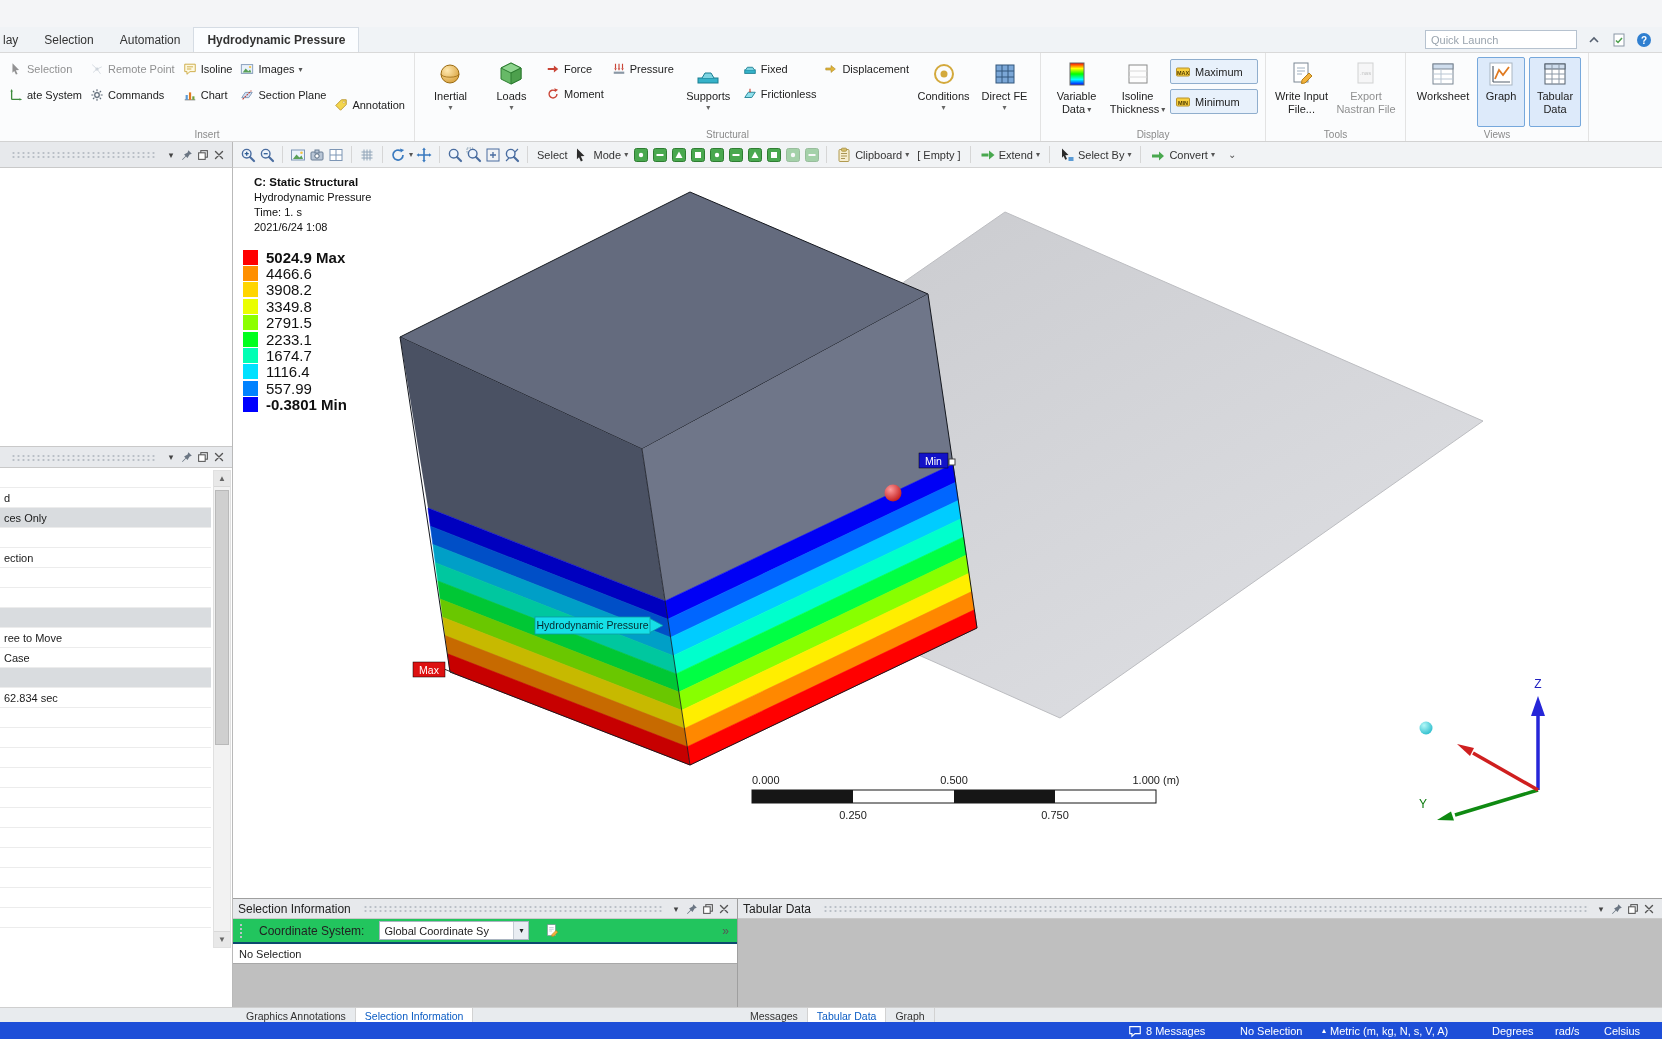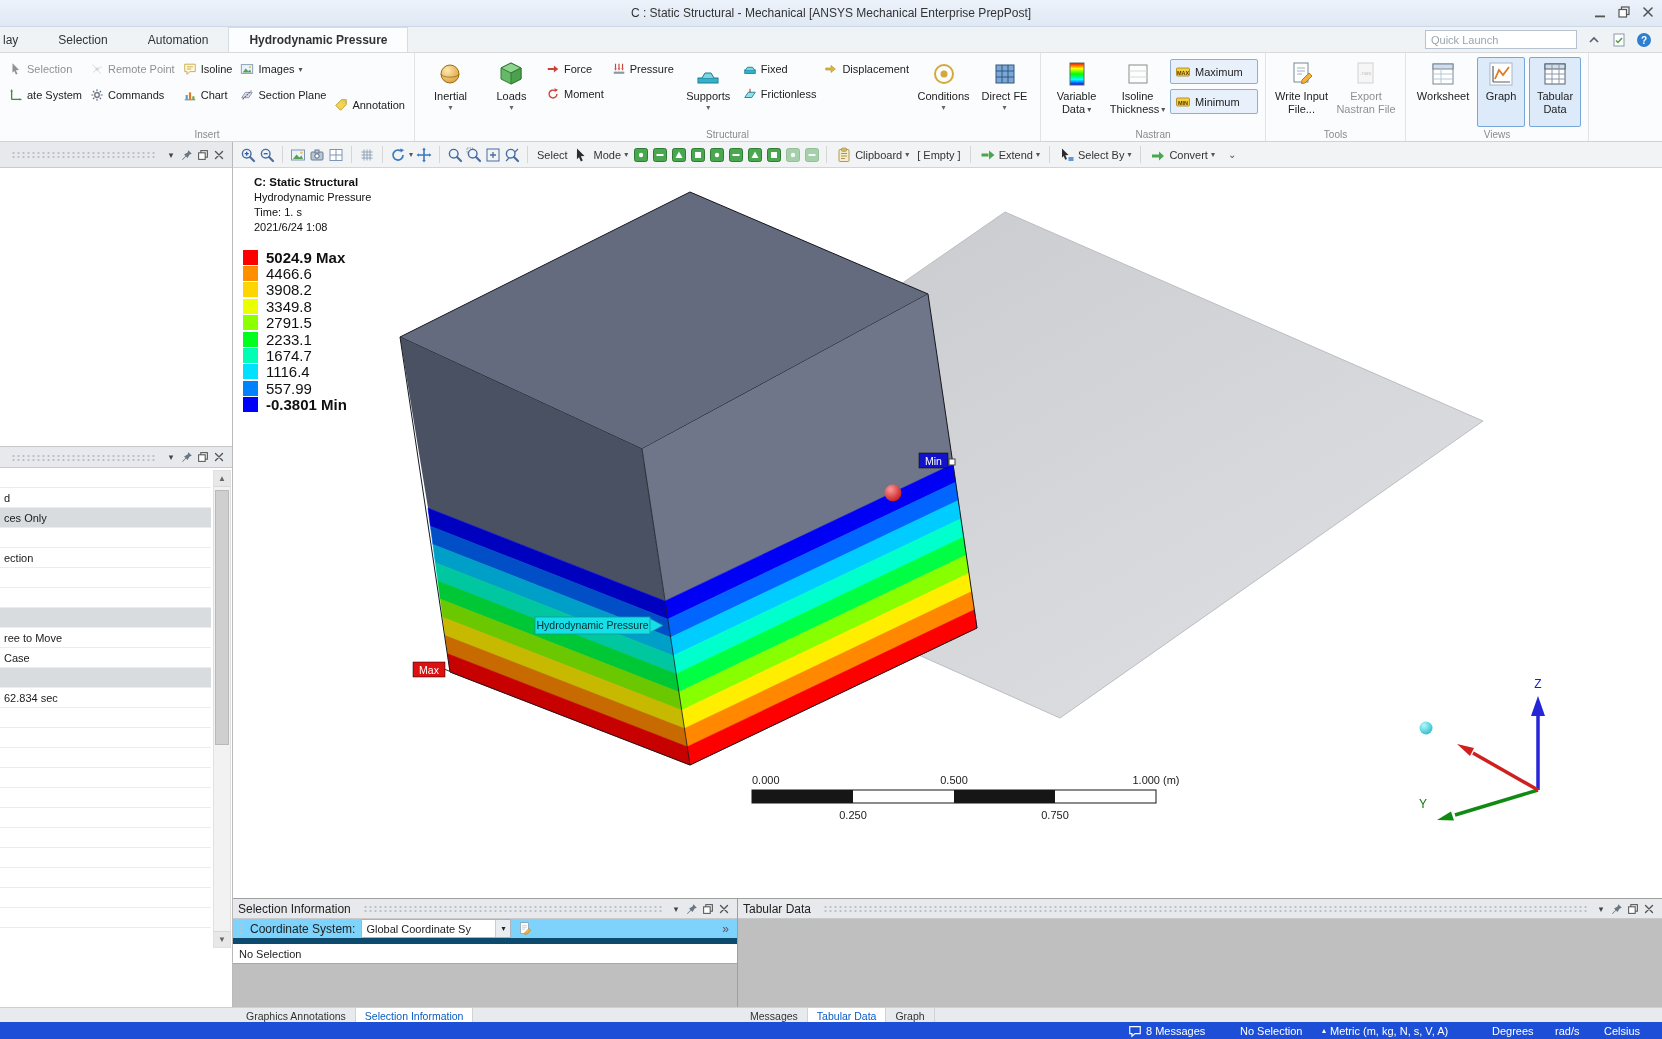--- a/index.html
+++ b/index.html
@@ -7,21 +7,21 @@
   .app{position:relative;width:1662px;height:1039px;background:#f4f5f7;overflow:hidden}
 
   
   .titlebar{position:absolute;left:0;top:0;width:100%;height:27px;background:linear-gradient(#edf2fa,#dfe8f4);border-bottom:1px solid #cdd8e6;display:flex;align-items:center;justify-content:center}
   .titlebar-title{font-size:12px;color:#333}
   .win-btns{position:absolute;right:6px;top:4px;display:flex;gap:8px;align-items:center}
   .win-btn{width:26px;height:18px;display:flex;align-items:center;justify-content:center}
 
   
   .menubar{position:absolute;top:27px;left:0;width:100%;height:26px;background:#f0f3f6;border-bottom:1px solid #d9d9d9;display:flex;align-items:stretch}
-  .mtab{display:flex;align-items:center;padding:0 20px;font-size:12px;color:#333}
+  .mtab{display:flex;align-items:center;padding:0 13px;font-size:12px;color:#333}
   .mtab.cut{padding-left:3px}
   .mtab.active{background:#fbfdff;border:1px solid #d5dce4;border-bottom:none;font-weight:bold}
   .menubar-right{margin-left:auto;display:flex;align-items:center;gap:9px;padding-right:10px}
   .quick-launch{width:152px;height:19px;border:1px solid #b6c2cf;background:#fff;font-size:11px;padding:0 5px;color:#333}
   .quick-launch::placeholder{color:#9aa4ae}
 
   
   .ribbon{position:absolute;top:53px;left:0;width:100%;height:89px;background:#fbfcfd;border-bottom:1px solid #d2d2d2;display:flex;overflow:hidden}
   .rgroup{position:relative;border-right:1px solid #e3e3e3;padding:4px 7px 14px;display:flex;align-items:flex-start;gap:4px;flex:0 0 auto}
   .glabel{position:absolute;bottom:1px;left:0;right:0;text-align:center;font-size:10px;color:#8a8a8a}
@@ -77,21 +77,21 @@
   .legend{position:absolute;left:10px;top:81px;pointer-events:none}
   .legend-row{display:flex;align-items:center;height:16.4px}
   .legend-chip{width:15px;height:15px;flex:0 0 auto}
   .legend-label{margin-left:8px;font-size:15px;color:#101010;white-space:nowrap}
   .legend-label.bold{font-weight:bold}
 
   
   .selinfo{position:absolute;left:233px;top:898px;width:505px;height:109px;background:#fff;border-top:1px solid #9f9f9f;border-right:1px solid #9f9f9f;display:flex;flex-direction:column}
   .bp-head{height:20px;flex:0 0 auto}
   .bp-title{font-size:12px;color:#222;margin-right:6px;white-space:nowrap}
-  .si-toolbar{height:25px;background:#7dd3fc;border-bottom:6px solid #0c4a6e;display:flex;align-items:center;gap:6px;padding:0 6px;font-size:12px;flex:0 0 auto}
+  .si-toolbar{height:25px;background:#22c55e;border-bottom:2px solid #0c4a6e;display:flex;align-items:center;gap:15px;padding:0 6px;font-size:12px;flex:0 0 auto}
   .si-grip{width:5px;align-self:stretch;margin:4px 0;background-image:radial-gradient(circle,#bcc2c8 1px,transparent 1.2px);background-size:4px 4px}
   .combo{width:150px;height:19px;border:1px solid #a9b4c0;background:#fff;display:flex;align-items:center;font-size:11px}
   .combo-text{flex:1;padding-left:4px;white-space:nowrap;overflow:hidden}
   .combo-caret{width:15px;height:100%;display:flex;align-items:center;justify-content:center;font-size:8px;background:#e9edf2;border-left:1px solid #c6cdd5}
   .si-overflow{margin-left:auto;font-size:12px;color:#555;padding-right:2px}
   .si-status{height:19px;display:flex;align-items:center;padding-left:6px;font-size:11px;background:#fff;flex:0 0 auto}
   .si-gray{flex:1;background:#bfbfbf;border-top:1px solid #a8a8a8}
   .tabpanel{position:absolute;left:738px;top:898px;width:924px;height:109px;background:#fff;border-top:1px solid #9f9f9f;display:flex;flex-direction:column}
   .tp-gray{flex:1;background:#bfbfbf}
 
@@ -104,41 +104,20 @@
   
   .statusbar{position:absolute;left:0;top:1022px;width:100%;height:17px;background:#1d4ed8;color:#fff}
   .sb-item{position:absolute;top:0;height:17px;display:flex;align-items:center;gap:4px;font-size:11px;white-space:nowrap}
   .sb-tri{font-size:8px}
 </style>
 </head>
 <body>
 
 <div class="app">
 
-  <div class="titlebar">
-    <div class="titlebar-title">C : Static Structural - Mechanical [ANSYS Mechanical Enterprise PrepPost]</div>
-    <div class="win-btns">
-      <span class="win-btn icon16">
-          <svg viewBox="0 0 16 16">
-            <rect x="3" y="11.5" width="10" height="1.8" fill="#555"></rect>
-          </svg>
-        </span>
-      <span class="win-btn icon16">
-          <svg viewBox="0 0 16 16">
-            <rect x="5.5" y="3" width="7.5" height="7.5" fill="none" stroke="#555" stroke-width="1.2"></rect>
-            <rect x="3" y="5.5" width="7.5" height="7.5" fill="#fff" stroke="#555" stroke-width="1.2"></rect>
-          </svg>
-        </span>
-      <span class="win-btn icon16">
-          <svg viewBox="0 0 16 16">
-            <path d="M4 4l8 8M12 4l-8 8" stroke="#555" stroke-width="1.6" stroke-linecap="round"></path>
-          </svg>
-        </span>
-    </div>
-  </div>
 
   <div class="menubar">
     <div class="mtab cut">lay</div>
     <div class="mtab">Selection</div>
     <div class="mtab">Automation</div>
     <div class="mtab active">Hydrodynamic Pressure</div>
     <div class="menubar-right">
       <input class="quick-launch" placeholder="Quick Launch" style="">
       <span class="icon16">
           <svg viewBox="0 0 16 16">
@@ -434,21 +413,21 @@
         <div class="toggle-btn">
           <span class="icon16">
               <svg viewBox="0 0 16 16">
                 <rect x="1.5" y="4" width="13" height="8" rx="1" fill="#f7cf3e" stroke="#b8922c"></rect>
                 <text x="8" y="10.6" text-anchor="middle" font-size="5.5" font-weight="bold" fill="#4d3a00">MIN</text>
               </svg>
             </span>
           <span>Minimum</span>
         </div>
       </div>
-      <div class="glabel">Nastran</div>
+      <div class="glabel">Display</div>
     </div>
 
     <div class="rgroup">
       <div class="big-btn">
         <span class="bicon">
             <svg viewBox="0 0 28 28">
               <rect x="6" y="3" width="14" height="19" fill="#fff" stroke="#7a8693"></rect>
               <path d="M9 8h8M9 11h8M9 14h5" stroke="#9fb0c0"></path>
               <path d="M14 20l7-7 3 3-7 7-3.5 0.5z" fill="#f2b23c" stroke="#b57f18"></path>
             </svg>

